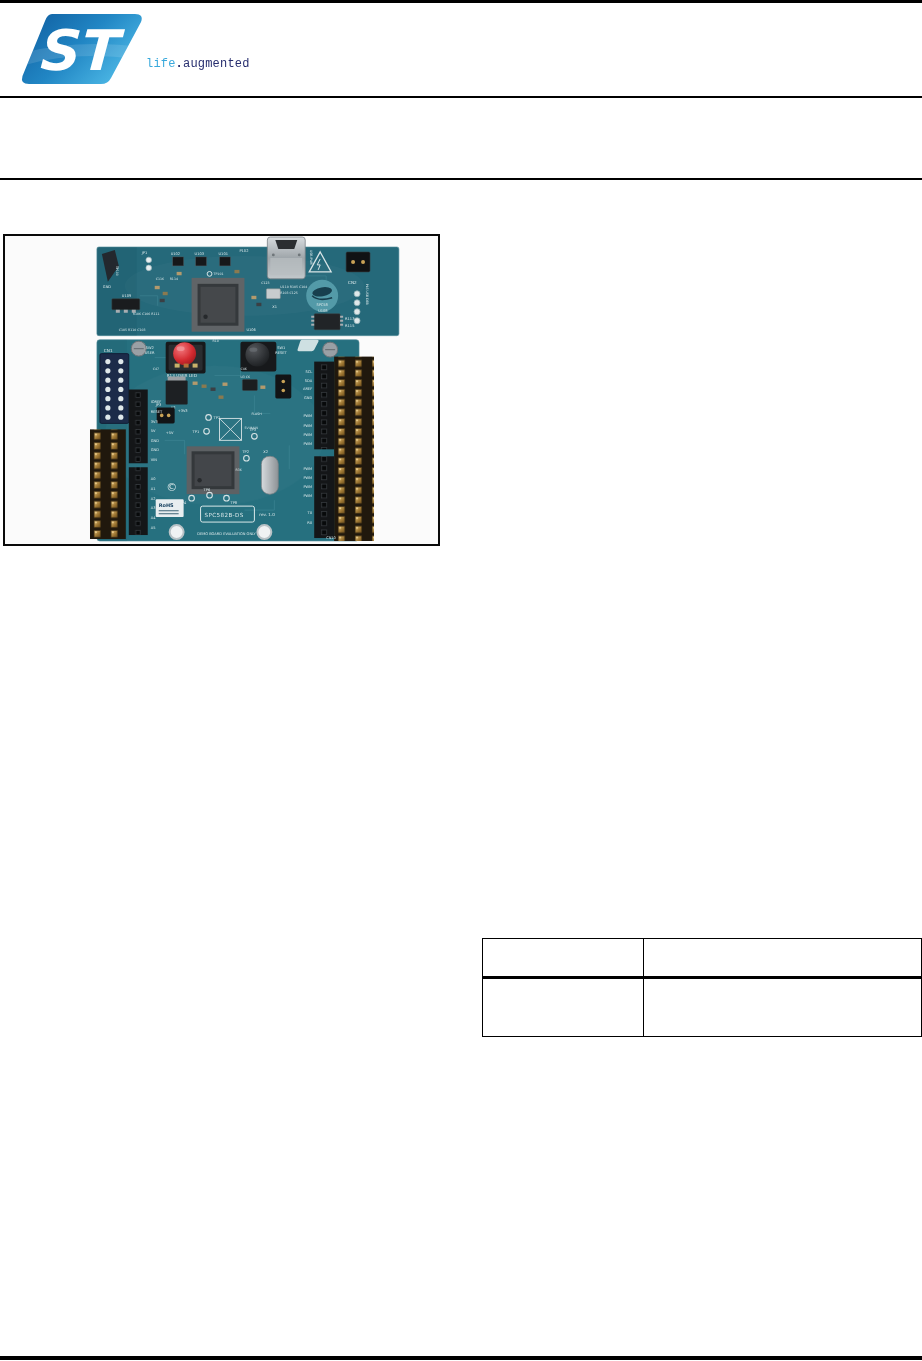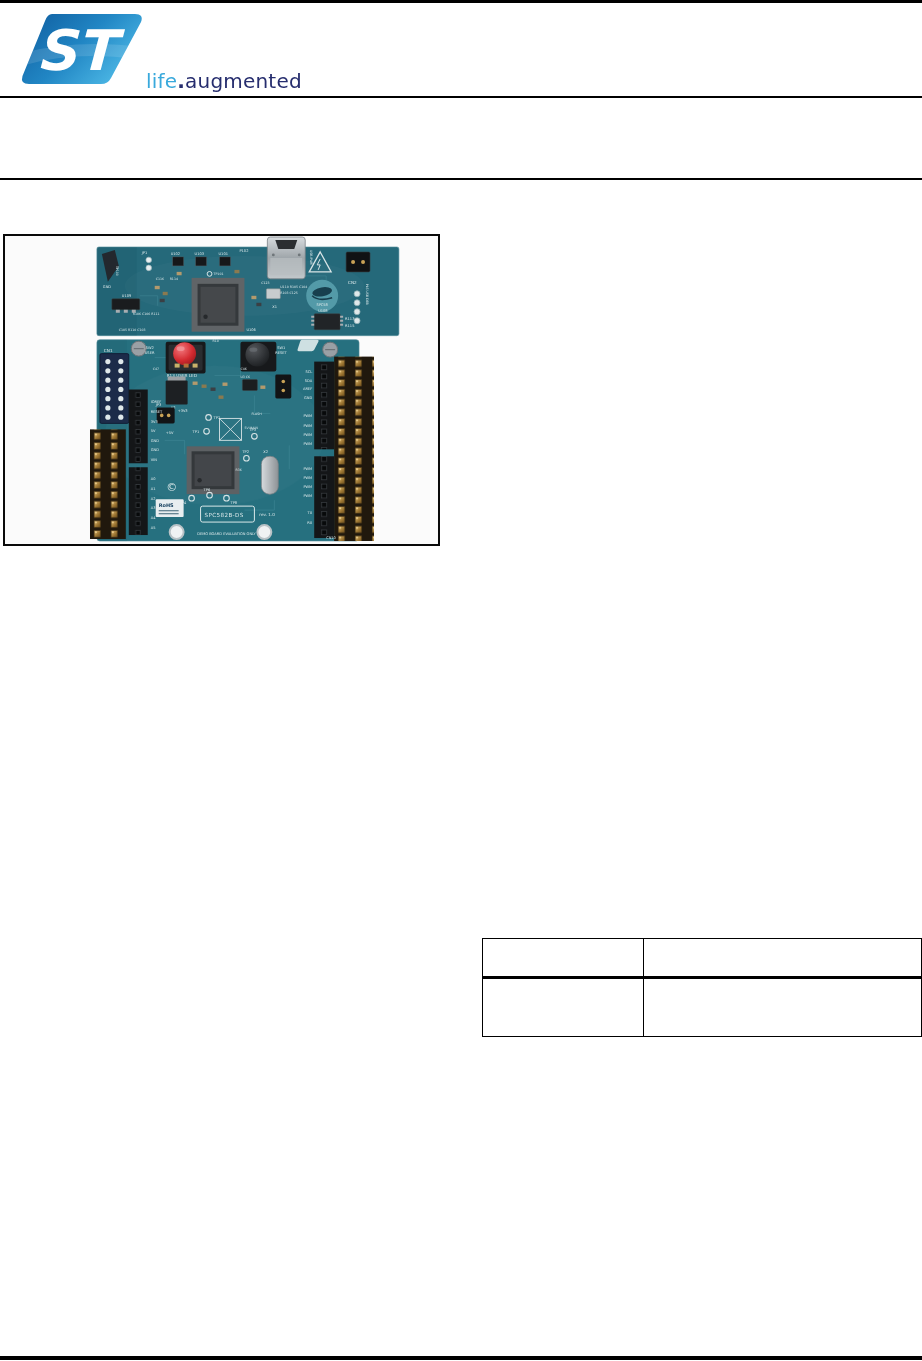--- a/index.html
+++ b/index.html
@@ -4,21 +4,21 @@
 <style>
   html,body{margin:0;padding:0;background:#e9e9e9;}
   .page{position:relative;width:922px;height:1361px;background:#ffffff;overflow:hidden;
         font-family:"DejaVu Sans",sans-serif;}
   .topbar{position:absolute;left:0;top:0;width:922px;height:3px;background:#000;}
   .bottombar{position:absolute;left:0;top:1356px;width:922px;height:4px;background:#000;}
   .rule{position:absolute;left:0;width:922px;height:2px;background:#000;}
   .rule1{top:96px;}
   .rule2{top:178px;}
   .logo-box{position:absolute;left:14px;top:11px;width:131px;height:78px;}
-  .brand{position:absolute;left:146px;top:69px;font-size:20px;letter-spacing:0.2px;}
+  .brand{position:absolute;left:146px;top:57px;font-size:12px;letter-spacing:0.2px;font-family:Liberation Mono, monospace;}
   .brand .life{color:#39a9dc;}
   .brand .dot{color:#262d6e;font-weight:bold;}
   .brand .aug{color:#262d6e;}
   .figure{position:absolute;left:3px;top:234px;width:437px;height:312px;border:2px solid #0a0a0a;
           box-sizing:border-box;background:#fbfbfb;}
   .figure svg{display:block;width:100%;height:100%;}
   .silk{fill:#d9e7e9;font-family:"DejaVu Sans",sans-serif;}
   .t3{font-size:3.2px;}
   .t35{font-size:3.6px;}
   .t4{font-size:4.2px;}

